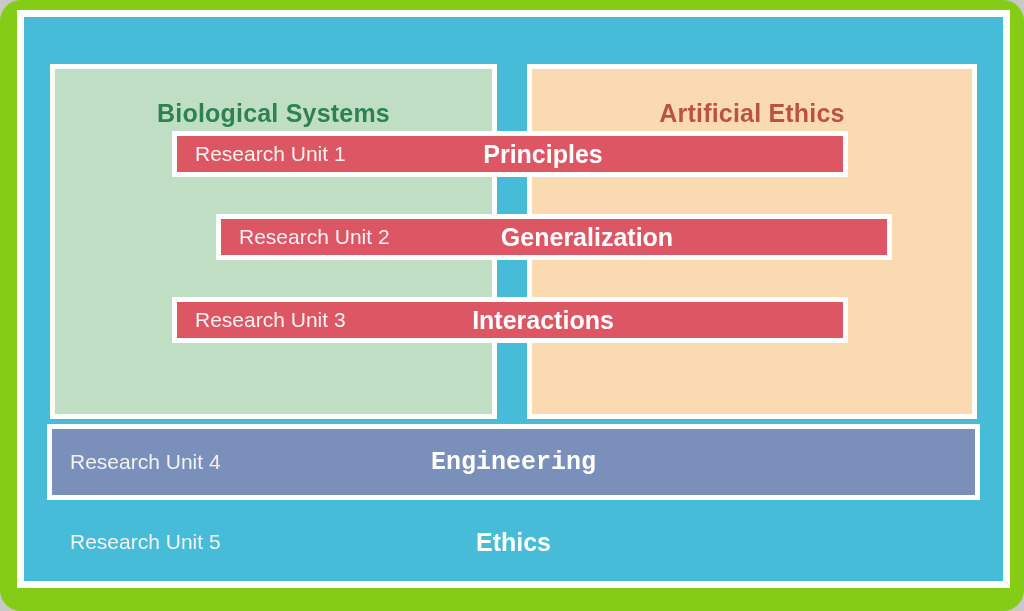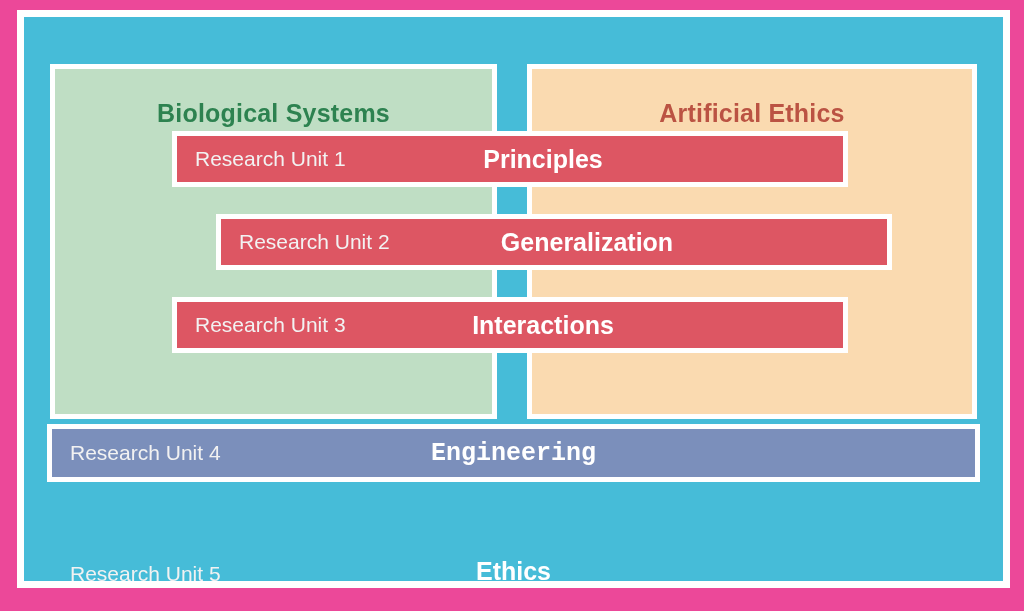--- a/index.html
+++ b/index.html
@@ -12,21 +12,22 @@
     height: 611px;
     overflow: hidden;
     font-family: "Liberation Sans", sans-serif;
   }
 
   
   #stage {
     position: relative;
     width: 1024px;
     height: 611px;
-    background: #ec4899;
+    background: #84cc16;
+    border-radius: 21px;
   }
 
   
   .white-frame {
     position: absolute;
     left: 17px;
     top: 10px;
     width: 993px;
     height: 578px;
     background: #ffffff;
@@ -77,44 +78,44 @@
   .unit-bar {
     position: absolute;
     display: flex;
     align-items: center;
     border: 5px solid #ffffff;
     box-sizing: border-box;
   }
   .unit-bar.red {
     left: 148px;
     width: 676px;
-    height: 56px;
+    height: 46px;
     background: #dd5663;
   }
   .bar-1 { top: 114px; }
   .bar-2 { top: 197px; margin-left: 44px; }
   .bar-3 { top: 280px; }
 
   .unit-bar.slate {
     left: 23px;
     width: 933px;
-    height: 58px;
+    height: 76px;
     top: 407px;
     background: #7b8fbb;
   }
 
   
   .unit-row-plain {
     position: absolute;
     left: 23px;
     width: 933px;
     height: 62px;
-    top: 512px;
+    top: 494px;
     display: flex;
-    align-items: flex-end;
+    align-items: center;
     box-sizing: border-box;
     border: 5px solid transparent;
   }
 
   .unit-label {
     color: #f2f2f2;
     font-size: 21px;
     font-weight: normal;
     padding-left: 18px;
     white-space: nowrap;

